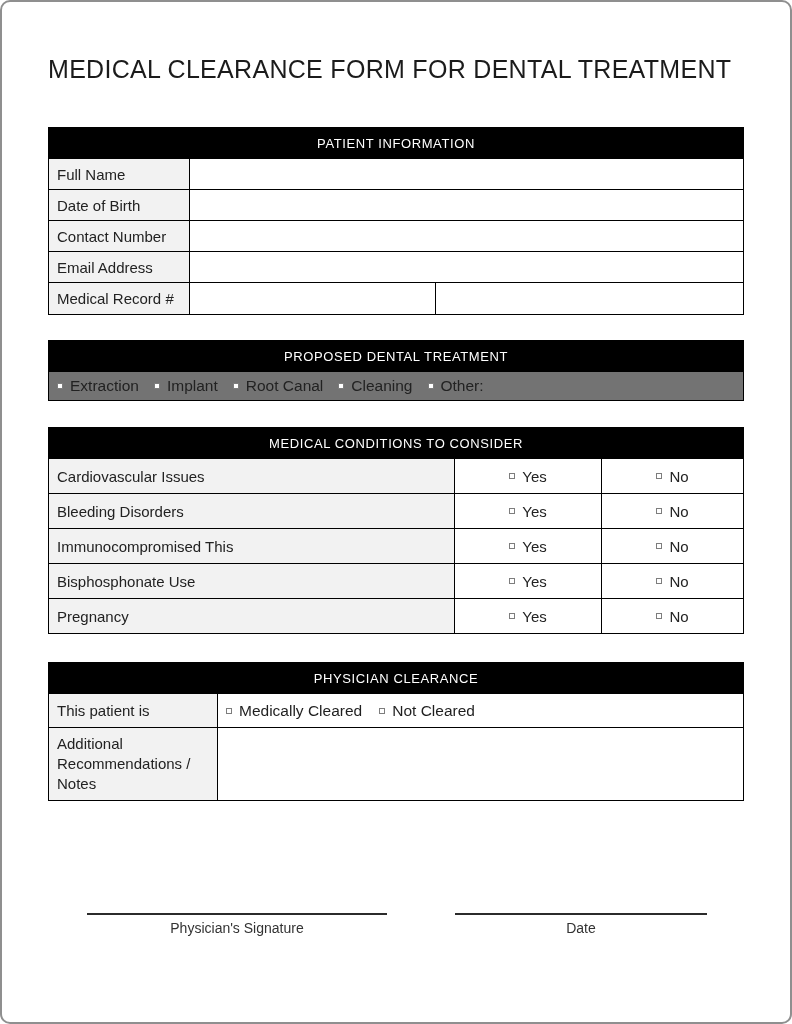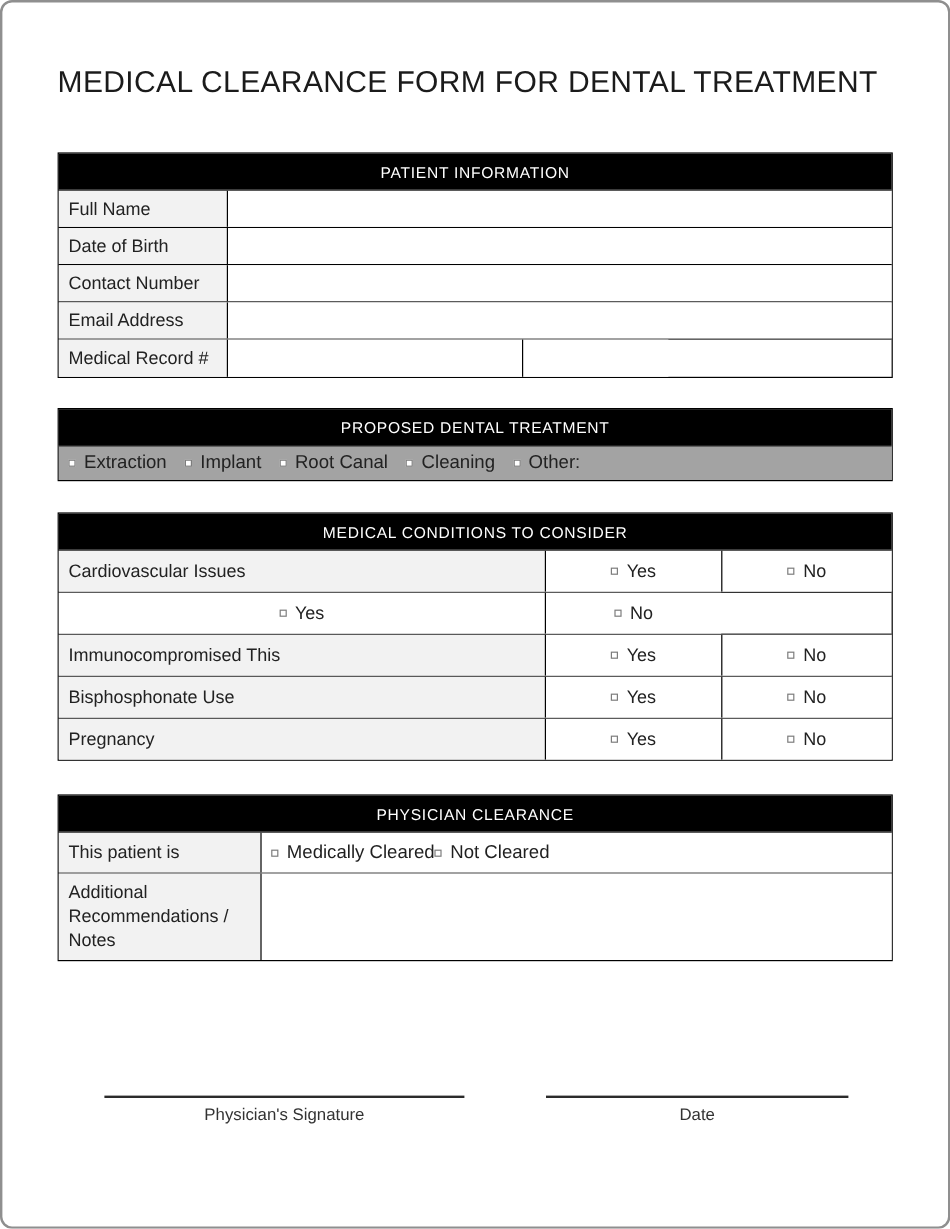--- a/index.html
+++ b/index.html
@@ -65,34 +65,34 @@
 
   .center-cell { justify-content:center; background:#fff; font-size:15px; color:#222; }
 
   .options-row {
     display:flex; align-items:center;
     gap:15px;
     padding-left:8px;
     height:29px;
     border-top:1.5px solid #000;
     font-size:15.5px; color:#222;
-    background:#a3a3a3;
+    background:#737373;
   }
   .option { display:inline-flex; align-items:center; }
 
   .cb {
     width:6px; height:6px;
     border:1.2px solid #7d7d7d;
     background:#fff;
     display:inline-block;
     margin-right:7px;
     flex:0 0 auto;
   }
 
-  .pc-options { display:flex; align-items:center; gap:0; padding-left:8px; font-size:15.5px; background:#fff; }
+  .pc-options { display:flex; align-items:center; gap:17px; padding-left:8px; font-size:15.5px; background:#fff; }
 
   .signatures {
     margin-top:112px;
     display:flex;
     align-items:flex-start;
   }
   .sig { text-align:center; }
   .sig-left  { width:300px; margin-left:39px; }
   .sig-right { width:252px; margin-left:auto; margin-right:37px; }
   .sig-line { border-top:2px solid #2b2b2b; height:0; }
@@ -167,20 +167,21 @@
           <span class="cb"></span>
           <span>Yes</span>
         </div>
         <div class="cell center-cell">
           <span class="cb"></span>
           <span>No</span>
         </div>
       </div>
 
       <div class="row mc-row">
+        <div class="cell label-cell">Bleeding Disorders</div>
         <div class="cell center-cell">
           <span class="cb"></span>
           <span>Yes</span>
         </div>
         <div class="cell center-cell">
           <span class="cb"></span>
           <span>No</span>
         </div>
       </div>
 

